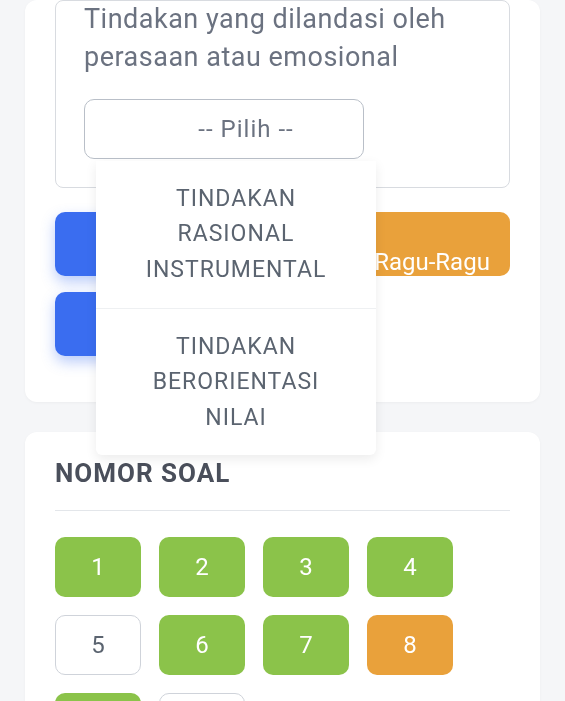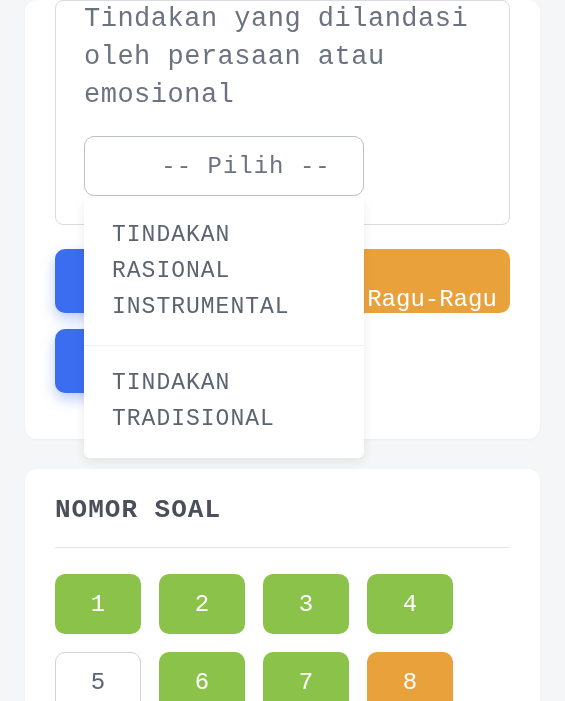--- a/index.html
+++ b/index.html
@@ -1,15 +1,15 @@
 <!DOCTYPE html>
 <html><head>
 <meta charset="utf-8">
 <style>
-  * { box-sizing: border-box; margin: 0; padding: 0; font-family: Liberation Mono, monospace; }
+  * { box-sizing: border-box; margin: 0; padding: 0; }
   body {
     font-family: -apple-system, BlinkMacSystemFont, "Segoe UI", Roboto, sans-serif;
     background: #f5f6f8;
     width: 565px;
     height: 701px;
     overflow: hidden;
     position: relative;
   }
   .card {
     background: #fff;
@@ -50,27 +50,28 @@
     display: flex;
     align-items: center;
     justify-content: center;
     cursor: pointer;
     letter-spacing: 1px;
     padding-left: 44px;
   }
   .dropdown {
     position: absolute;
     top: 62px;
-    left: 0;
+    left: 12px;
     width: 280px;
     background: #fff;
     border-radius: 0 0 6px 6px;
     box-shadow: 0 4px 12px rgba(0,0,0,0.08);
     z-index: 50;
     overflow: hidden;
+    text-align: center;
   }
   .dropdown-item {
     padding: 20px 28px;
     font-size: 23px;
     color: #5b6470;
     letter-spacing: 1px;
     line-height: 1.55;
     border-top: 1px solid #eef0f2;
     cursor: pointer;
     text-transform: uppercase;
@@ -156,21 +157,21 @@
 
 <div class="card question-card">
   <div class="question-box">
     <p class="question-text">Tindakan yang dilandasi oleh perasaan atau emosional</p>
     <div class="select-wrap">
       <div class="select-btn">
         <span>-- Pilih --</span>
       </div>
       <div class="dropdown">
         <div class="dropdown-item">TINDAKAN RASIONAL INSTRUMENTAL</div>
-        <div class="dropdown-item">TINDAKAN TRADISIONAL</div>
+        <div class="dropdown-item">TINDAKAN BERORIENTASI NILAI</div>
       </div>
     </div>
   </div>
 
   <div class="btn-row">
     <div class="btn btn-blue left"></div>
     <div style="flex:1"></div>
     <div class="btn btn-orange">
       <span class="checkbox-outline"></span>
       <span>Ragu-Ragu</span>

